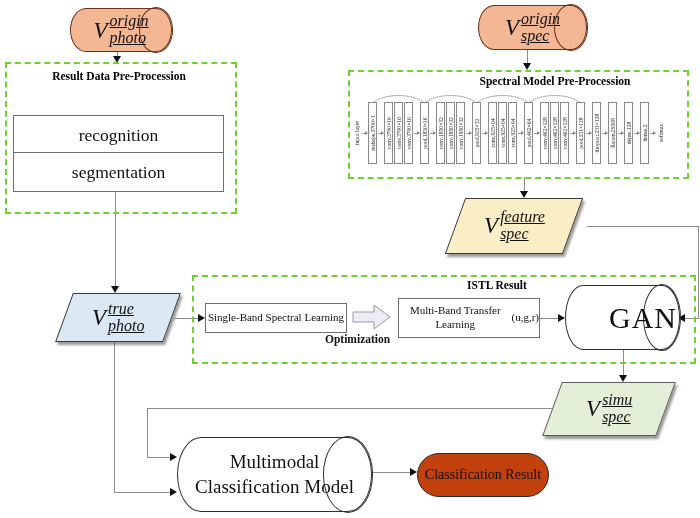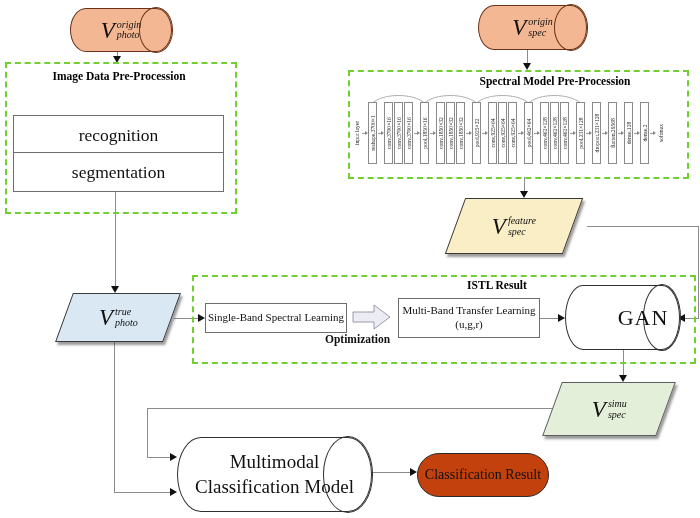--- a/index.html
+++ b/index.html
@@ -41,39 +41,39 @@
   .para{position:absolute;transform:skewX(-20deg);border:1.5px solid #3a3a3a;
         box-shadow:3px 3px 2.5px rgba(70,70,70,0.55);display:flex;align-items:center;justify-content:center;}
   .para .unskew{transform:skewX(20deg);}
   .para-blue{background:#d9e8f2;}
   .para-yellow{background:#faeec6;}
   .para-green{background:#e4efd9;border-color:#5d5d5d;}
 
   
   .vlab{display:flex;align-items:center;justify-content:center;font-style:italic;}
   .vlab .vmain{font-size:23px;line-height:1;}
-  .vlab .vstack{display:flex;flex-direction:column;font-size:10px;line-height:1.05;margin-left:2px;text-align:left;}
+  .vlab .vstack{display:flex;flex-direction:column;font-size:16px;line-height:1.05;margin-left:2px;text-align:left;text-decoration:underline;}
 
   
   #layer-strip{position:absolute;left:352px;top:92px;width:334px;height:84px;}
   #layer-arcs{position:absolute;left:0;top:0;}
   #layer-row{position:absolute;left:0;top:10px;display:flex;align-items:center;gap:1px;}
   .layer{width:9px;height:62px;border:1px solid #8a8a8a;background:#fff;position:relative;flex:none;box-sizing:border-box;}
   .layer.nobox{border:none;background:transparent;}
   .layer span{position:absolute;left:50%;top:50%;transform:translate(-50%,-50%) rotate(-90deg);
               font-size:5.6px;white-space:nowrap;color:#222;letter-spacing:0;}
   .sarr{width:5px;height:1px;background:#9a9a9a;position:relative;flex:none;}
   .sarr::after{content:'';position:absolute;right:-1px;top:-2px;width:0;height:0;
                border-left:3px solid #8a8a8a;border-top:2.5px solid transparent;border-bottom:2.5px solid transparent;}
 
   
   .stadium{position:absolute;border:1.6px solid #2b2b2b;border-radius:22px;background:#c2410c;
            display:flex;align-items:center;justify-content:center;font-size:14px;}
 
-  .gan-text{font-size:22px;letter-spacing:1px;padding-left:41px;}
+  .gan-text{font-size:30px;letter-spacing:1px;padding-left:41px;}
   .mm-text{font-size:19px;text-align:center;line-height:1.3;}
   .opt-label{position:absolute;font-weight:bold;font-size:11.5px;}
 </style>
 </head>
 <body>
 
 <div id="canvas">
 
   <div class="vline" style="left:117px;top:50px;height:7px;"></div>
   <div class="ah ah-down" style="left:113px;top:56px;"></div>
@@ -134,21 +134,21 @@
           <span class="vmain">V</span>
           <span class="vstack">
             <span>origin</span>
             <span>spec</span>
           </span>
         </span>
     </div>
   </div>
 
   <div class="dashed-box" style="left:5px;top:62px;width:228px;height:148px;"></div>
-  <div class="section-title" style="left:5px;top:70px;width:228px;">Image Data Pre-Procession</div>
+  <div class="section-title" style="left:5px;top:70px;width:228px;">Result Data Pre-Procession</div>
   <div class="proc big" style="left:13px;top:88px;width:209px;height:38px;margin-top:27px;">
     <span>recognition</span>
   </div>
   <div class="proc big" style="left:13px;top:152px;width:209px;height:38px;">
     <span>segmentation</span>
   </div>
 
   <div class="dashed-box" style="left:348px;top:70px;width:337px;height:105px;"></div>
   <div class="section-title" style="left:440px;top:75px;width:230px;">Spectral Model Pre-Procession</div>
 
@@ -263,21 +263,21 @@
 
   <div class="proc small" style="left:205px;top:303px;width:140px;height:28px;">
     <span>Single-Band Spectral Learning</span>
   </div>
 
   <svg style="position:absolute;left:352px;top:303px;" width="40" height="28" viewBox="0 0 40 28">
     <polygon points="1,9 22,9 22,2 38,14 22,26 22,19 1,19" fill="#ececf4" stroke="#9a9aa8" stroke-width="1"></polygon>
   </svg>
   <div class="opt-label" style="left:325px;top:333px;width:95px;">Optimization</div>
 
-  <div class="proc small" style="left:398px;top:298px;width:140px;height:38px;flex-direction:column;">
+  <div class="proc small" style="left:398px;top:298px;width:140px;height:38px;flex-direction:row;">
     <span>Multi-Band Transfer Learning</span>
     <span>(u,g,r)</span>
   </div>
 
   <div class="cyl cyl-white" id="gan-cyl" style="left:565px;top:285px;width:113px;height:63px;">
     <div class="cyl-text gan-text">GAN</div>
   </div>
 
   <div class="para para-blue" style="left:64px;top:293px;width:106px;height:47px;">
     <div class="unskew">

